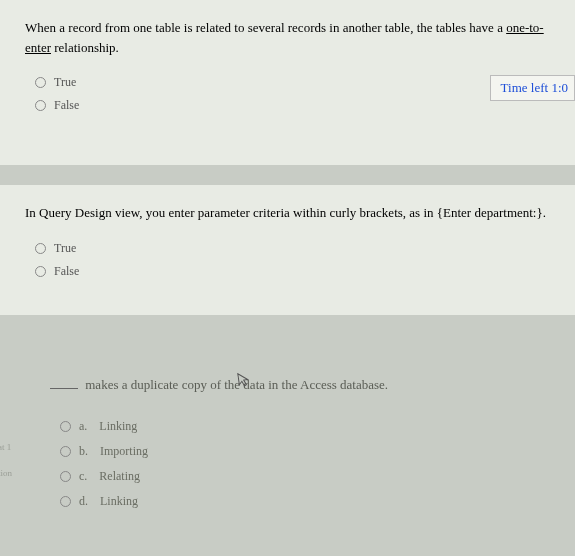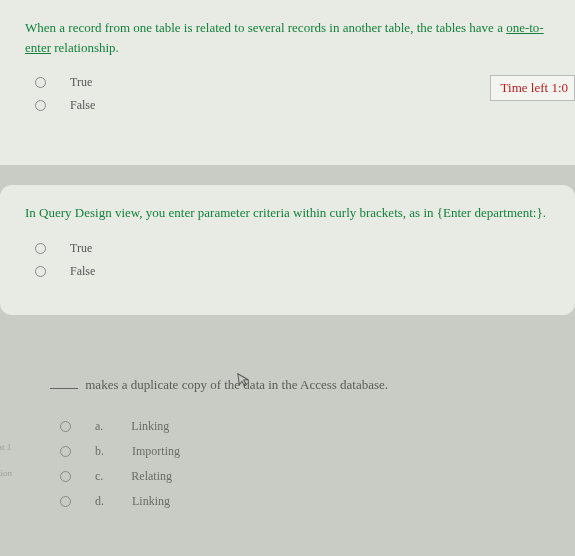--- a/index.html
+++ b/index.html
@@ -12,34 +12,34 @@
       position: relative;
       color: #4a4a4a;
     }
     .question-card {
       background: #e8ebe4;
       margin: 0 0 20px 0;
       padding: 18px 20px 22px 25px;
       position: relative;
     }
     .question-card.q1 { margin-top: 0; min-height: 165px; }
-    .question-card.q2 { min-height: 130px; border-radius: 12px; }
+    .question-card.q2 { min-height: 130px; }
     .question-card.q3 { background: transparent; padding-top: 40px; padding-left: 50px; min-height: 200px; }
     .question-text {
       font-size: 13px;
       line-height: 1.5;
-      color: #15803d;
+      color: #000000;
       margin-bottom: 18px;
     }
     .underline { text-decoration: underline; }
     .options { padding-left: 10px; }
     .option-row {
       display: flex;
       align-items: center;
-      gap: 24px;
+      gap: 8px;
       margin: 8px 0;
       font-size: 12px;
       color: #555;
     }
     .radio {
       width: 11px;
       height: 11px;
       border: 1px solid #888;
       border-radius: 50%;
       display: inline-block;
@@ -47,21 +47,21 @@
       flex-shrink: 0;
     }
     .time-badge {
       position: absolute;
       right: 0;
       top: 75px;
       background: #f4f5f0;
       border: 1px solid #bbb;
       padding: 4px 6px 4px 10px;
       font-size: 13px;
-      color: #b91c1c;
+      color: #1d4ed8;
     }
     .q3 .question-text {
       margin-bottom: 24px;
       color: #5a5d55;
     }
     .blank-line {
       display: inline-block;
       border-bottom: 1px solid #666;
       width: 28px;
       margin-right: 4px;

